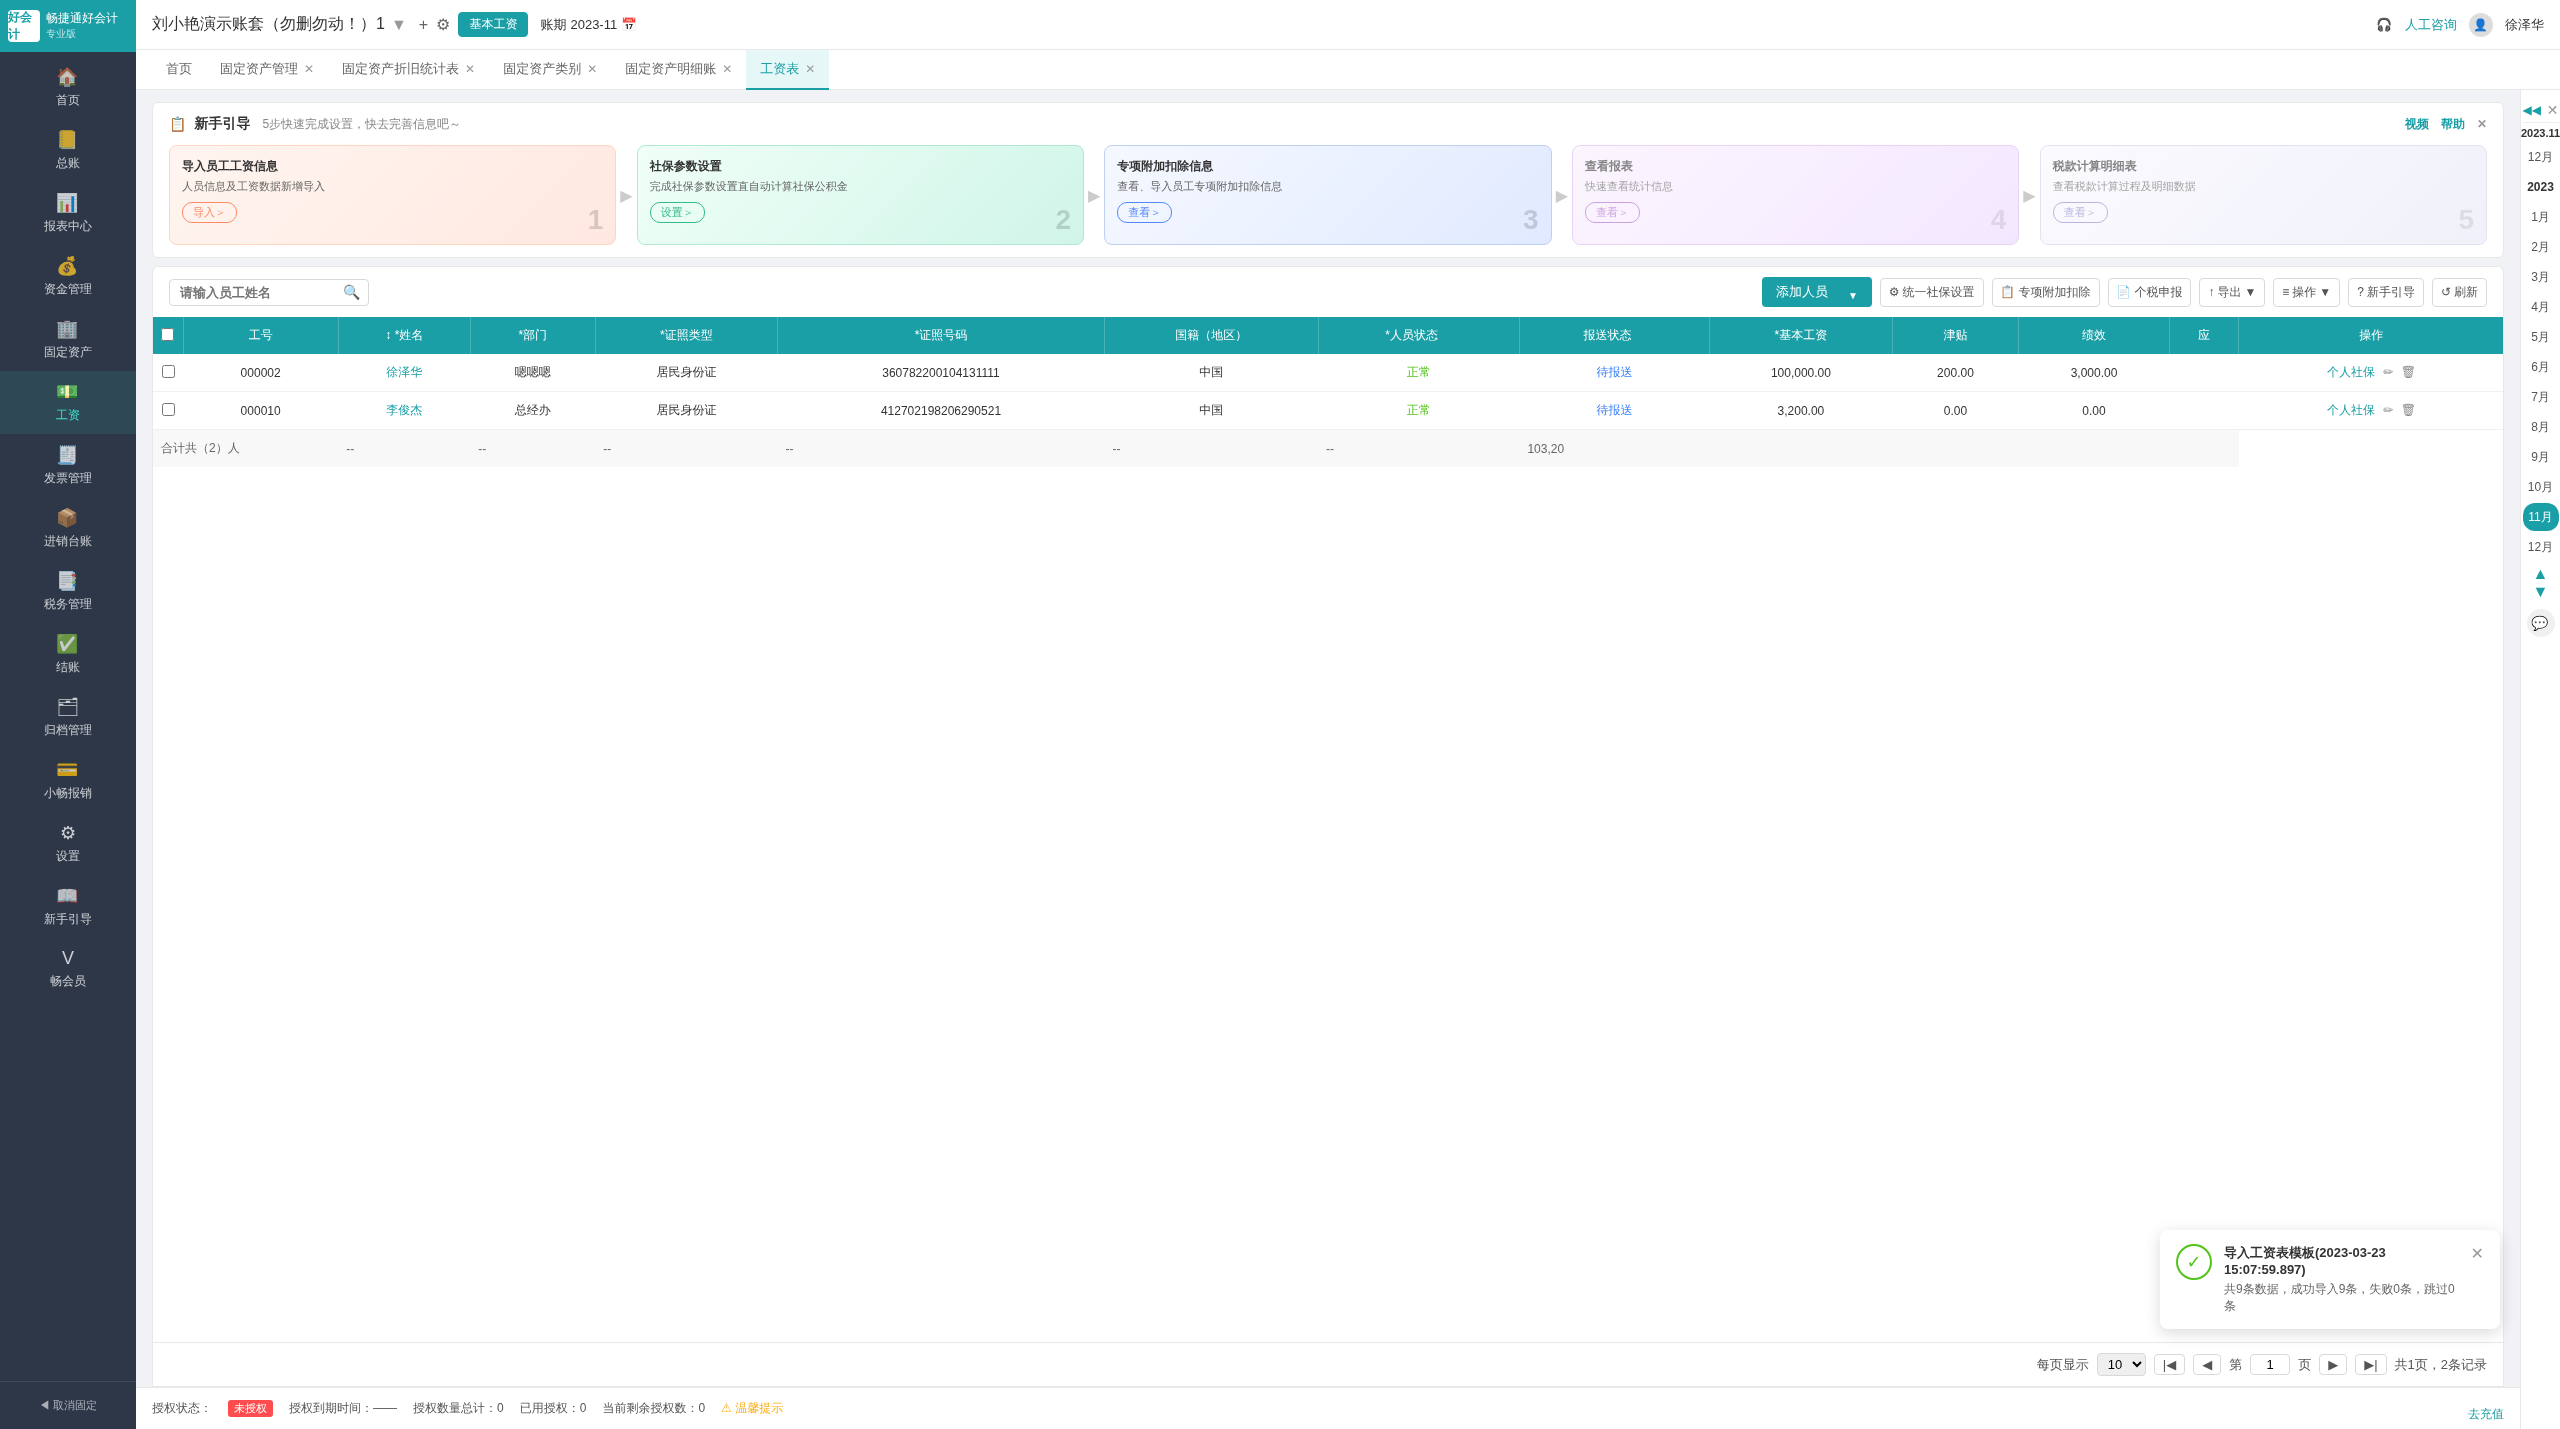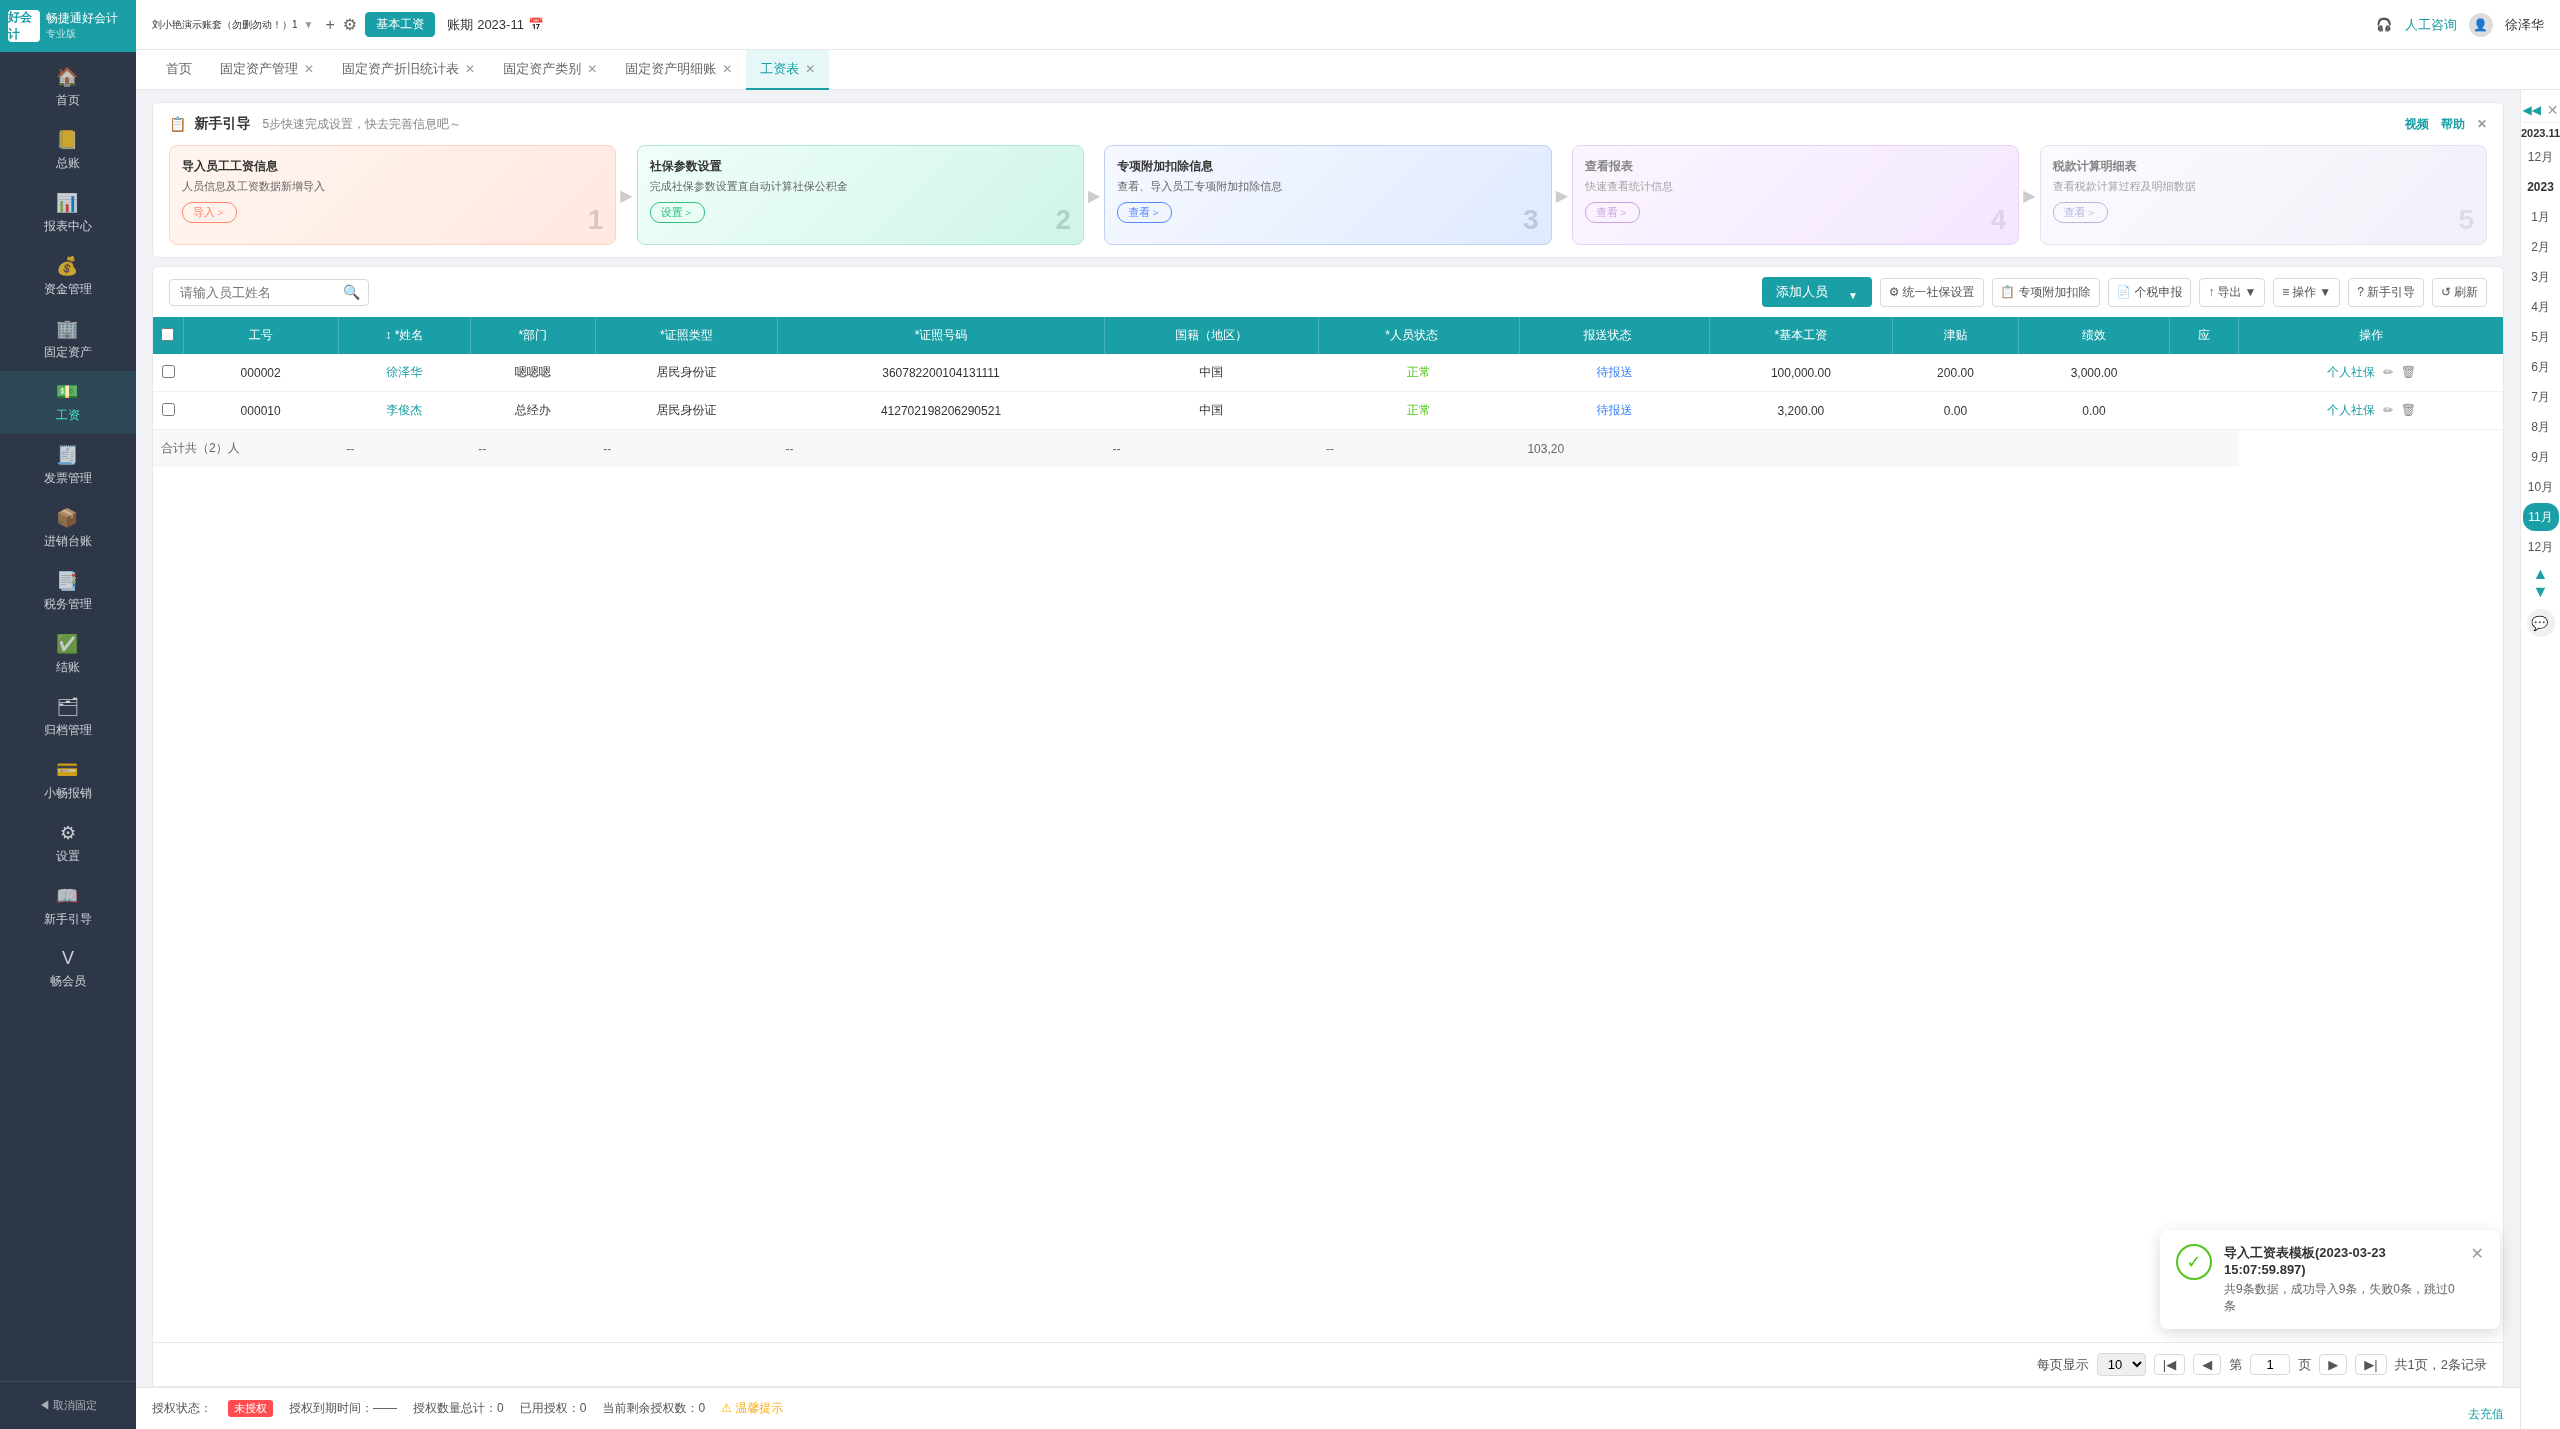--- a/index.html
+++ b/index.html
@@ -54,21 +54,21 @@
     .topbar {
       background: #fff;
       border-bottom: 1px solid #e8e8e8;
       display: flex;
       align-items: center;
       padding: 0 16px;
       height: 50px;
       gap: 12px;
       flex-shrink: 0;
     }
-    .topbar-account { display: flex; align-items: center; gap: 6px; font-size: 10px; color: #333; }
+    .topbar-account { display: flex; align-items: center; gap: 6px; font-size: 16px; color: #333; }
     .topbar-account-arrow { color: #999; }
     .topbar-actions { display: flex; align-items: center; gap: 8px; }
     .topbar-btn {
       border: 1px solid #d9d9d9;
       background: #fff;
       padding: 3px 10px;
       border-radius: 4px;
       cursor: pointer;
       font-size: 12px;
       color: #333;
@@ -178,20 +178,21 @@
       border-bottom: none;
     }
     .search-input {
       border: 1px solid #d9d9d9;
       border-radius: 4px;
       padding: 5px 28px 5px 10px;
       font-size: 13px;
       width: 200px;
       outline: none;
       position: relative;
+      font-weight: bold;
     }
     .search-wrap { position: relative; display: inline-block; }
     .search-icon-inner { position: absolute; right: 8px; top: 50%; transform: translateY(-50%); color: #999; font-size: 14px; cursor: pointer; }
     .toolbar-right { margin-left: auto; display: flex; align-items: center; gap: 8px; }
     .add-btn {
       background: #1a9fa6;
       color: #fff;
       border: none;
       padding: 6px 14px;
       border-radius: 4px;

